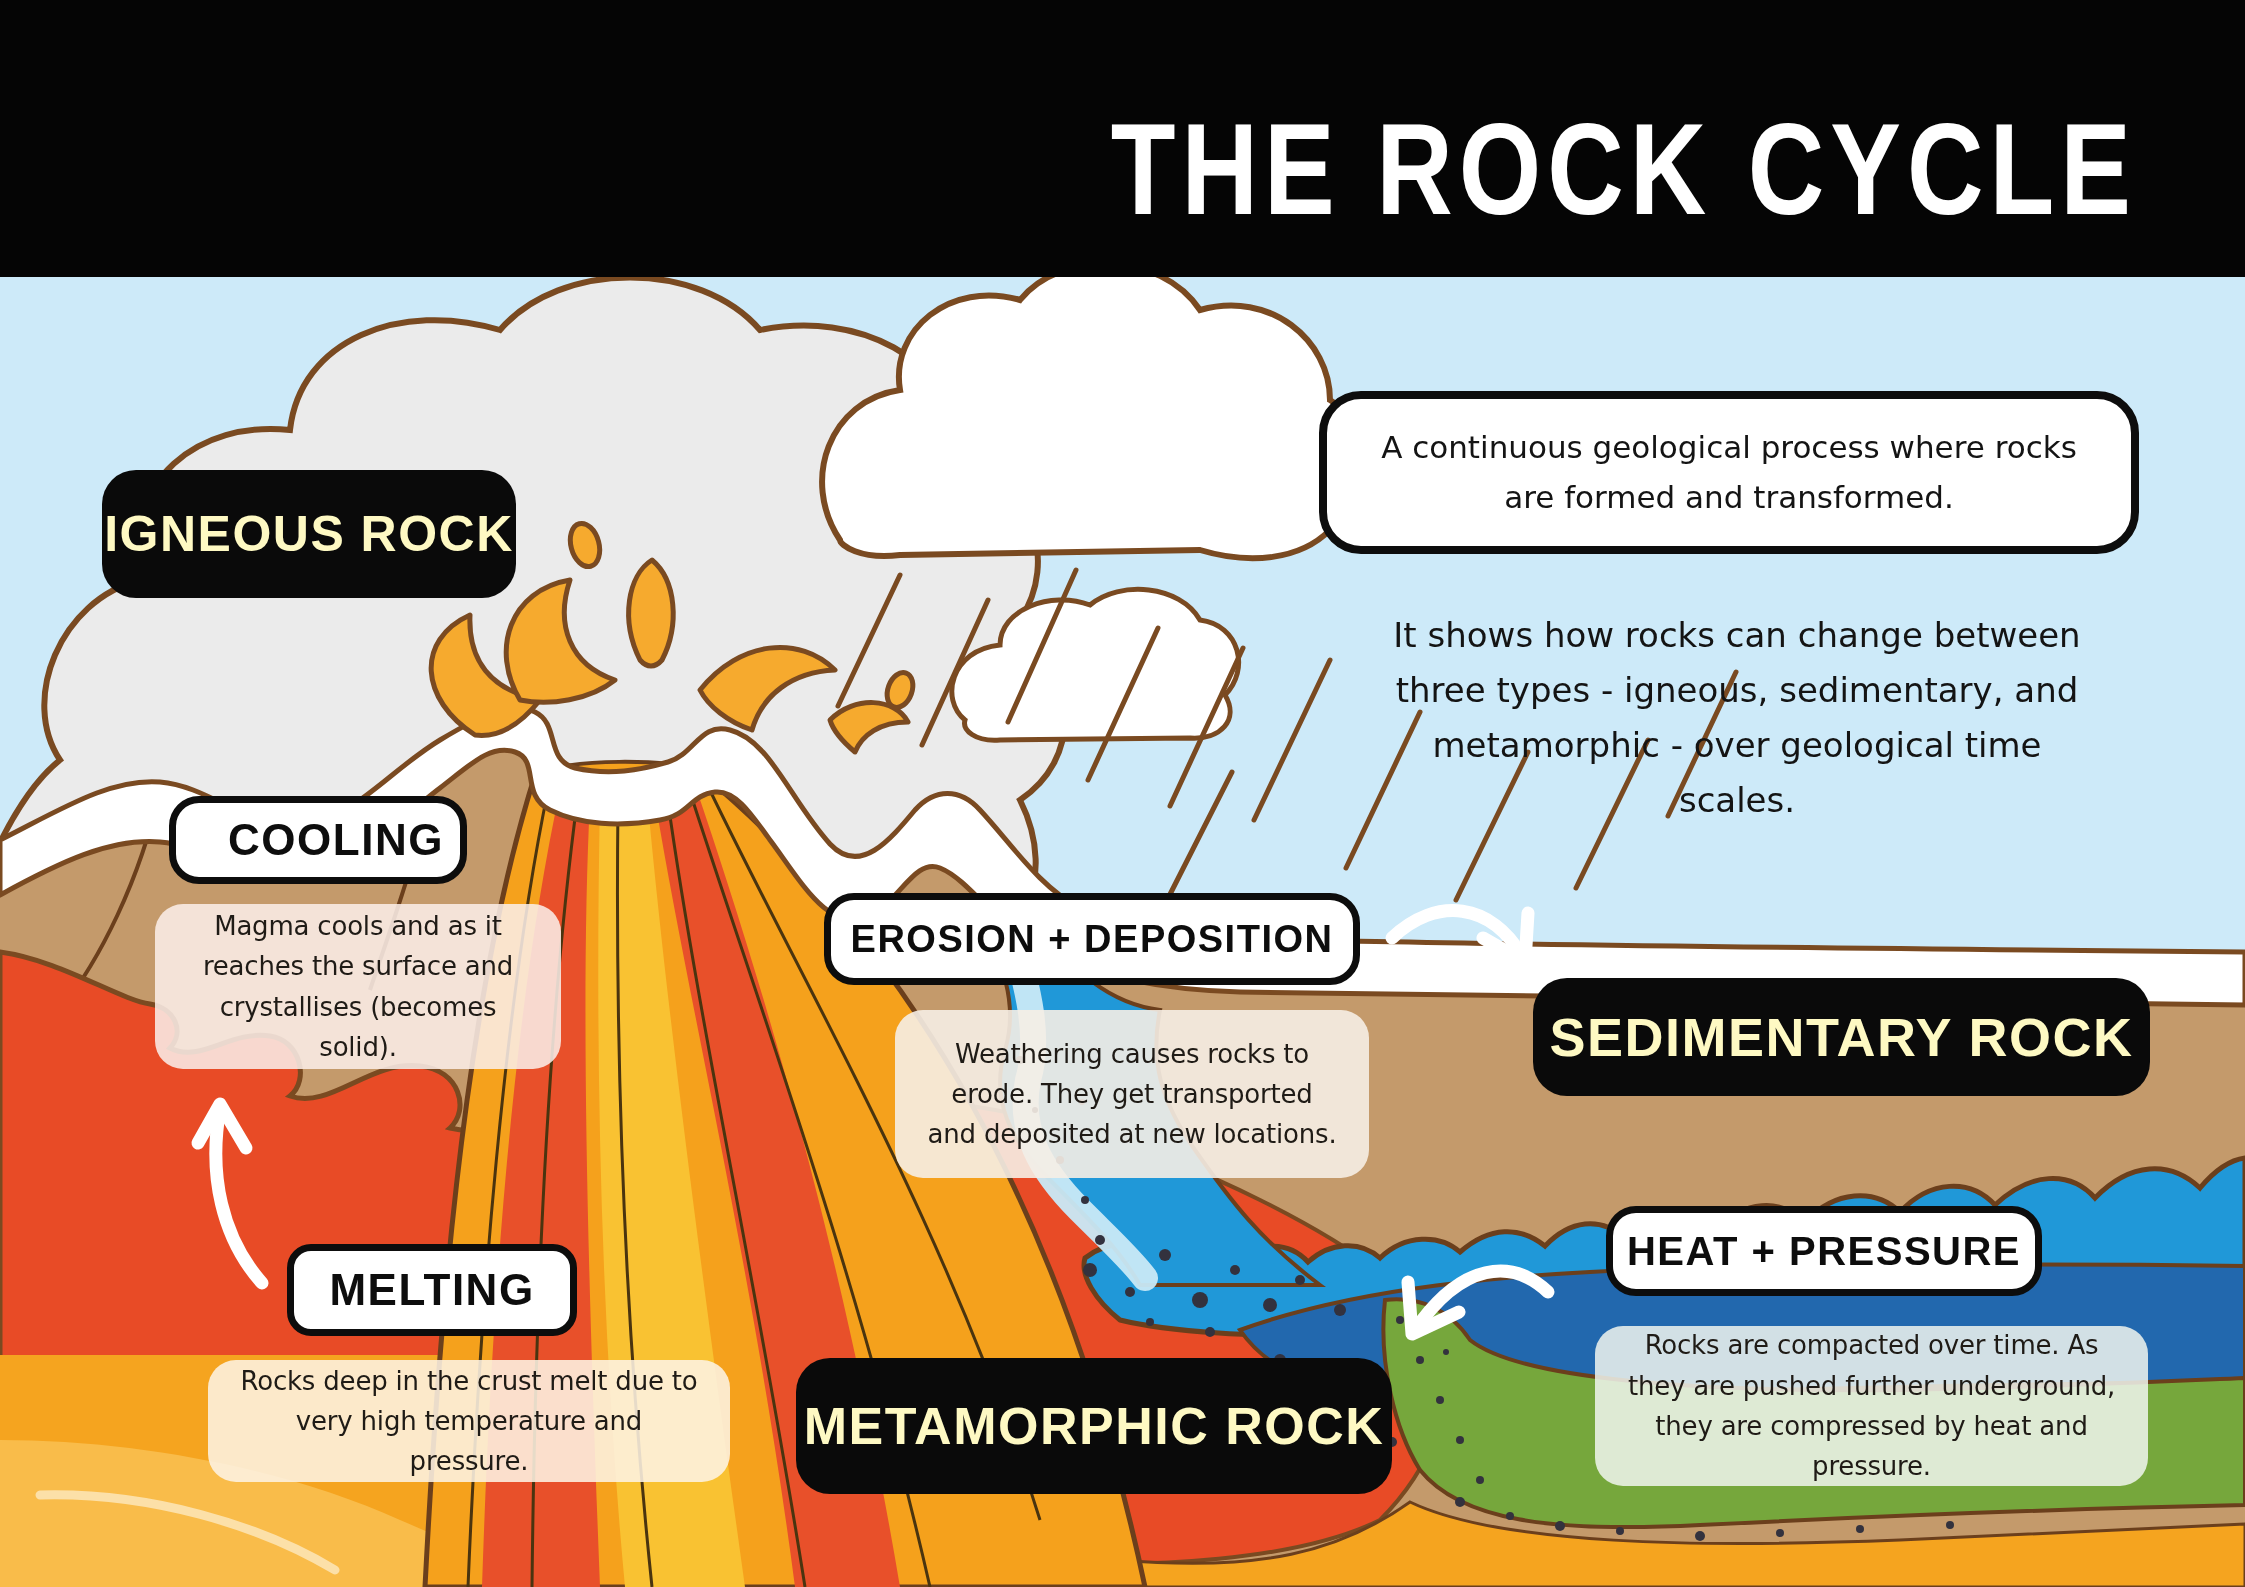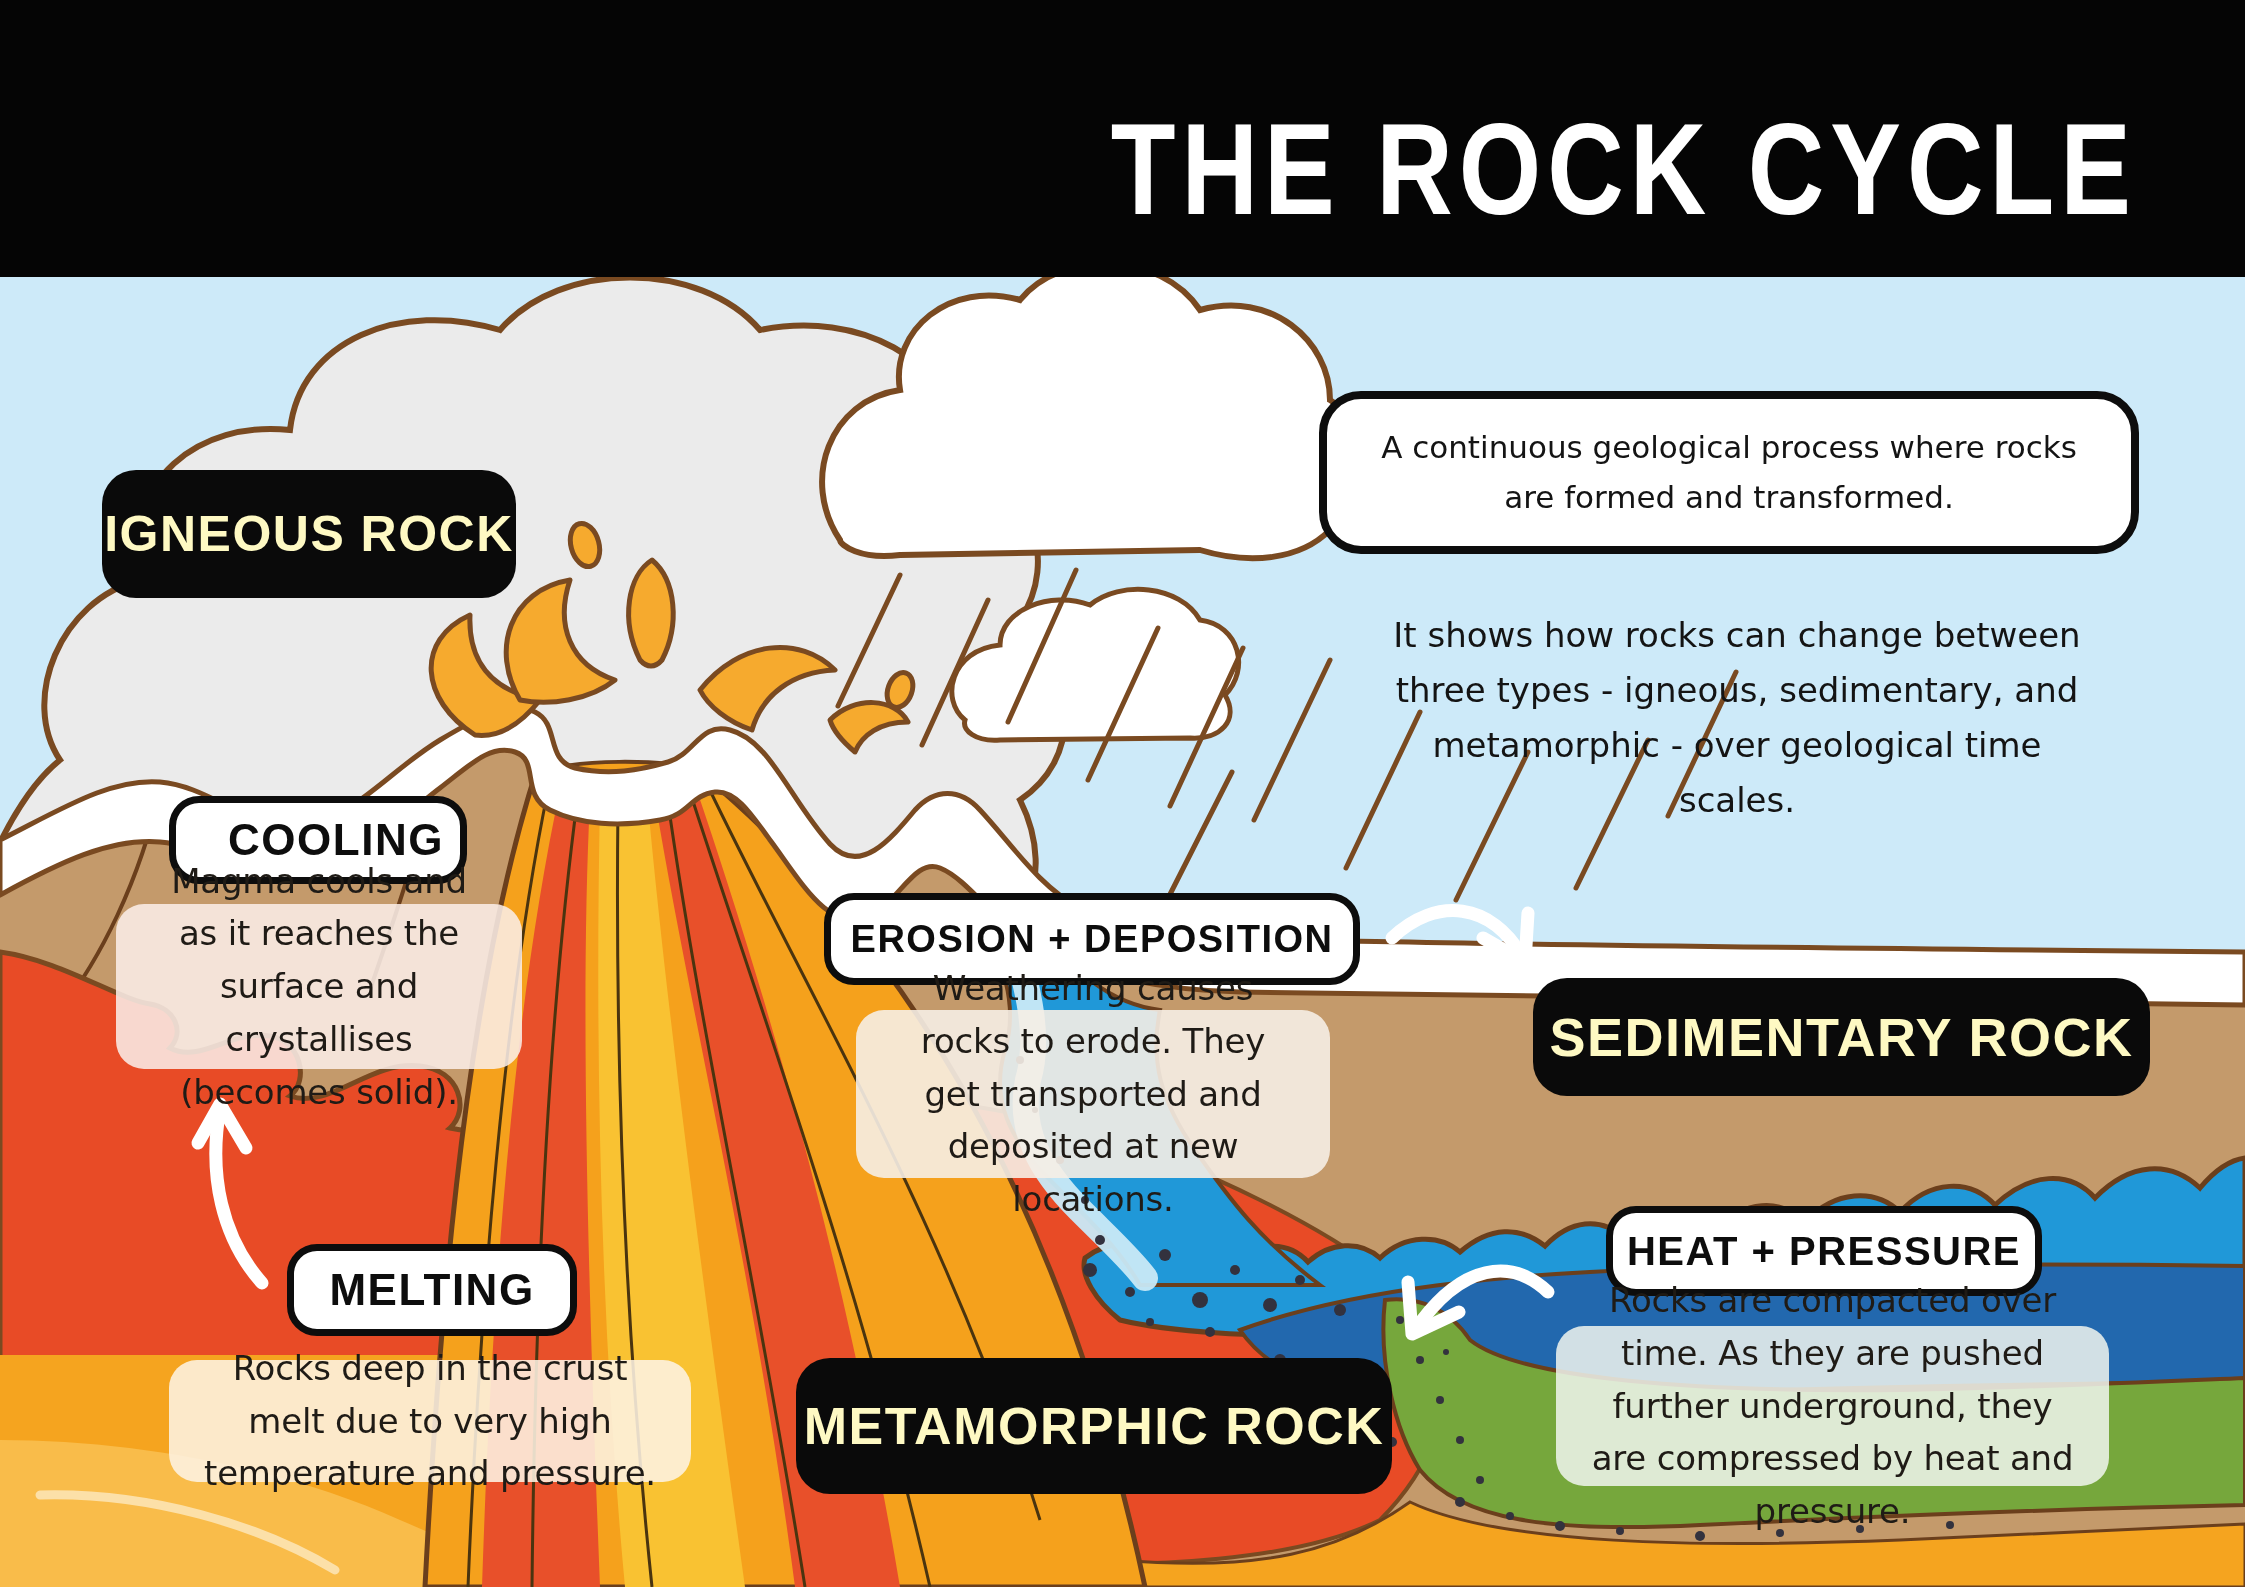--- a/index.html
+++ b/index.html
@@ -20,22 +20,22 @@
   .pill{
     position:absolute;display:flex;align-items:center;justify-content:center;
     font-family:"Liberation Sans",sans-serif;font-weight:800;letter-spacing:1.5px;
     white-space:nowrap;box-sizing:border-box;
   }
   .pill.black{background:#0a0a0a;color:#fef9c3;border-radius:34px;}
   .pill.white{background:#ffffff;color:#0d0d0d;border:7px solid #0d0d0d;border-radius:30px;}
   
   .desc{
     position:absolute;display:flex;align-items:center;justify-content:center;text-align:center;
-    color:#1f1b16;font-size:34px;line-height:1.55;border-radius:28px;box-sizing:border-box;
-    padding:14px 32px;letter-spacing:-0.2px;
+    color:#1f1b16;font-size:26px;line-height:1.55;border-radius:28px;box-sizing:border-box;
+    padding:14px 32px;letter-spacing:-0.2px;margin-left:39px;
   }
   #def-box{
     position:absolute;left:1319px;top:391px;width:820px;height:163px;background:#ffffff;
     border:8px solid #0d0d0d;border-radius:42px;display:flex;align-items:center;justify-content:center;
     text-align:center;font-size:31px;line-height:1.6;color:#141414;box-sizing:border-box;padding:14px 40px;
   }
   #intro-para{
     position:absolute;left:1392px;top:608px;width:690px;text-align:center;
     font-size:34px;line-height:1.62;color:#141414;
   }
@@ -220,20 +220,20 @@
   </div>
   <div id="intro-para">It shows how rocks can change between three types - igneous, sedimentary, and metamorphic - over geological time scales.</div>
 
   <div class="pill black" style="left:102px;top:470px;width:414px;height:128px;font-size:50px;">IGNEOUS ROCK</div>
   <div class="pill black" style="left:1533px;top:978px;width:617px;height:118px;font-size:54px;">SEDIMENTARY ROCK</div>
   <div class="pill black" style="left:796px;top:1358px;width:596px;height:136px;font-size:52px;">METAMORPHIC ROCK</div>
 
   <div class="pill white" style="left:169px;top:796px;width:298px;height:88px;font-size:44px;padding-left:36px;">COOLING</div>
   <div class="pill white" style="left:824px;top:893px;width:536px;height:92px;font-size:38px;">EROSION + DEPOSITION</div>
   <div class="pill white" style="left:1606px;top:1206px;width:436px;height:90px;font-size:40px;">HEAT + PRESSURE</div>
-  <div class="pill white" style="left:287px;top:1244px;width:290px;height:92px;font-size:44px;">MELTING</div>
+  <div class="pill white" style="left:287px;top:1244px;width:290px;height:92px;font-size:44px;border-radius:24px;">MELTING</div>
 
   <div class="desc" style="left:116px;top:904px;width:406px;height:165px;background:rgba(250,238,232,0.87);">Magma cools and as it reaches the surface and crystallises (becomes solid).</div>
   <div class="desc" style="left:856px;top:1010px;width:474px;height:168px;background:rgba(246,238,229,0.9);">Weathering causes rocks to erode. They get transported and deposited at new locations.</div>
   <div class="desc" style="left:1556px;top:1326px;width:553px;height:160px;background:rgba(241,246,238,0.85);">Rocks are compacted over time. As they are pushed further underground, they are compressed by heat and pressure.</div>
   <div class="desc" style="left:169px;top:1360px;width:522px;height:122px;background:rgba(253,243,227,0.88);">Rocks deep in the crust melt due to very high temperature and pressure.</div>
 
 </div>
 
 </body></html>

